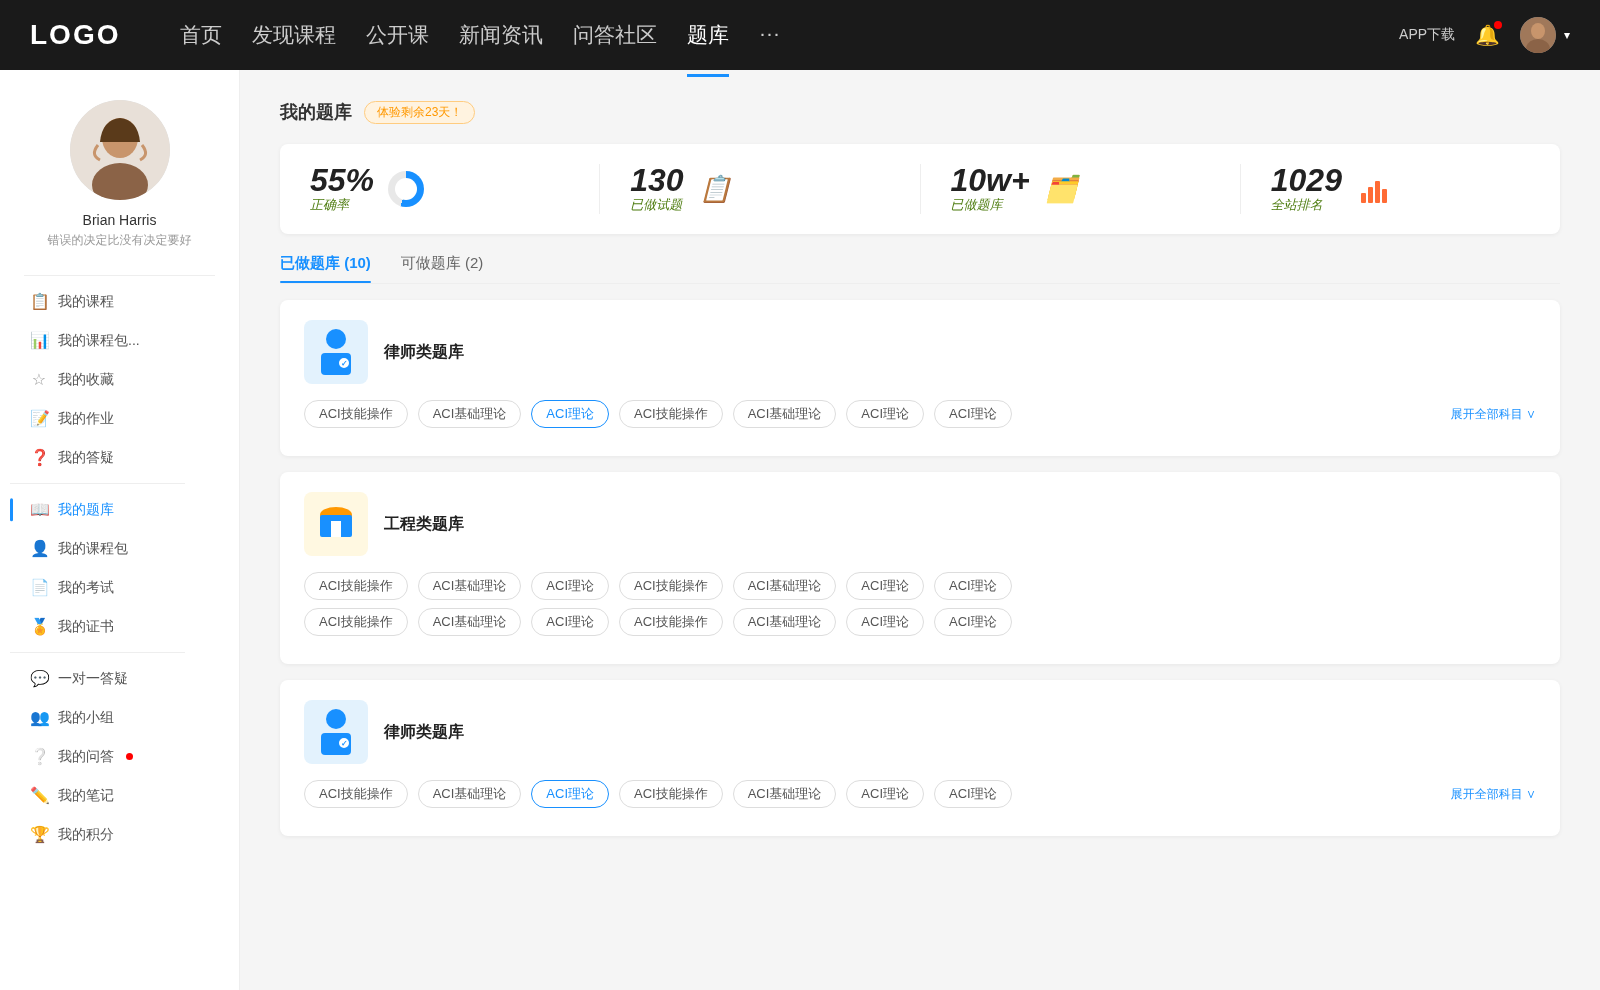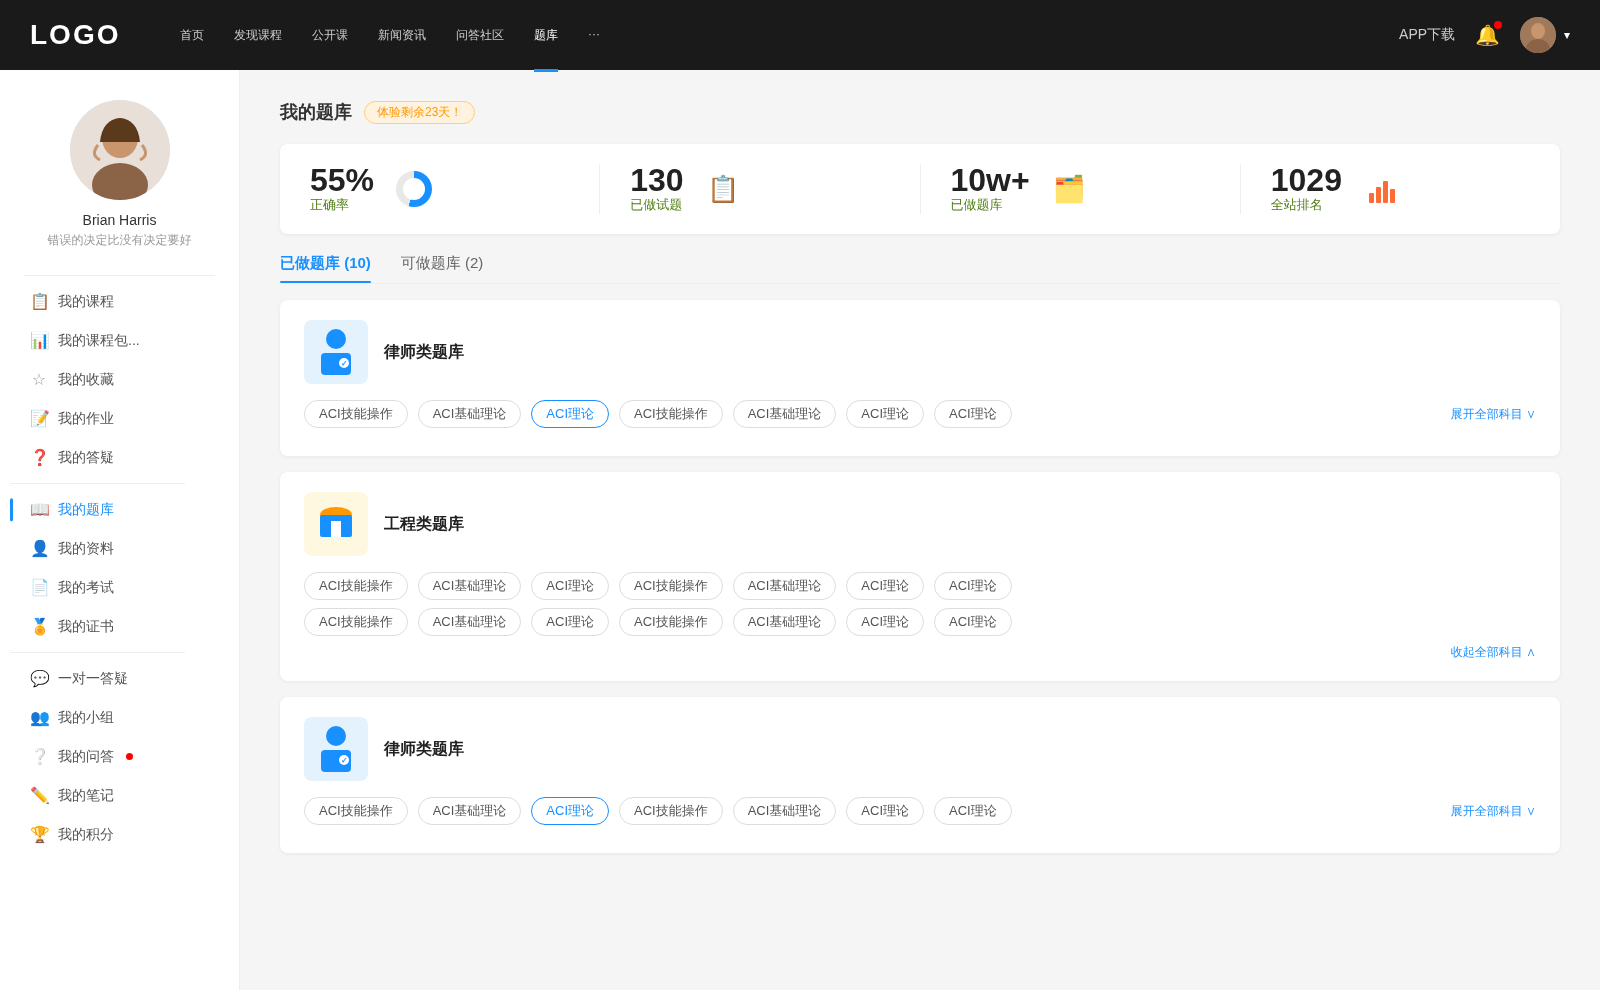--- a/index.html
+++ b/index.html
@@ -24,21 +24,21 @@
       margin-right: 50px;
       min-width: 100px;
     }
     .topnav-menu {
       display: flex;
       gap: 30px;
       flex: 1;
     }
     .topnav-item {
       color: #ccc;
-      font-size: 12px;
+      font-size: 21px;
       cursor: pointer;
       padding: 4px 0;
       position: relative;
     }
     .topnav-item.active {
       color: white;
     }
     .topnav-item.active::after {
       content: '';
       position: absolute;
@@ -204,23 +204,24 @@
       border-radius: 8px;
       display: flex;
       padding: 20px 0;
       margin-bottom: 20px;
       box-shadow: 0 1px 4px rgba(0,0,0,0.06);
     }
     .stat-item {
       flex: 1;
       display: flex;
       align-items: center;
-      gap: 20px;
+      gap: 12px;
       padding: 0 30px;
       border-right: 1px solid #eee;
+      font-style: italic;
     }
     .stat-item:last-child { border-right: none; }
     .stat-text {}
     .stat-value {
       font-size: 32px;
       font-weight: 700;
       color: #222;
       line-height: 1;
     }
     .stat-label {
@@ -421,21 +422,21 @@
         <span class="menu-icon">❓</span>
         <span>我的答疑</span>
       </div>
       <div class="sidebar-divider"></div>
       <div class="sidebar-menu-item active">
         <span class="menu-icon">📖</span>
         <span>我的题库</span>
       </div>
       <div class="sidebar-menu-item">
         <span class="menu-icon">👤</span>
-        <span>我的资料</span>
+        <span>我的课程包</span>
       </div>
       <div class="sidebar-menu-item">
         <span class="menu-icon">📄</span>
         <span>我的考试</span>
       </div>
       <div class="sidebar-menu-item">
         <span class="menu-icon">🏅</span>
         <span>我的证书</span>
       </div>
       <div class="sidebar-divider"></div>
@@ -561,21 +562,20 @@
       </div>
       <div class="tags-row">
         <span class="tag">ACI技能操作</span>
         <span class="tag">ACI基础理论</span>
         <span class="tag">ACI理论</span>
         <span class="tag">ACI技能操作</span>
         <span class="tag">ACI基础理论</span>
         <span class="tag">ACI理论</span>
         <span class="tag">ACI理论</span>
       </div>
-      <span class="collapse-link">收起全部科目 ∧</span>
     </div>
 
     <div class="bank-card">
       <div class="bank-card-header">
         <div class="bank-icon" style="background:#e3f2fd;">
           <svg width="40" height="50" viewBox="0 0 40 50" xmlns="http://www.w3.org/2000/svg">
             <circle cx="20" cy="12" r="10" fill="#1890ff"></circle>
             <rect x="5" y="26" width="30" height="22" rx="4" fill="#1890ff"></rect>
             <circle cx="28" cy="36" r="6" fill="white" stroke="#1890ff" stroke-width="2"></circle>
             <text x="25" y="39" font-size="8" fill="#1890ff" font-weight="bold">✓</text>

